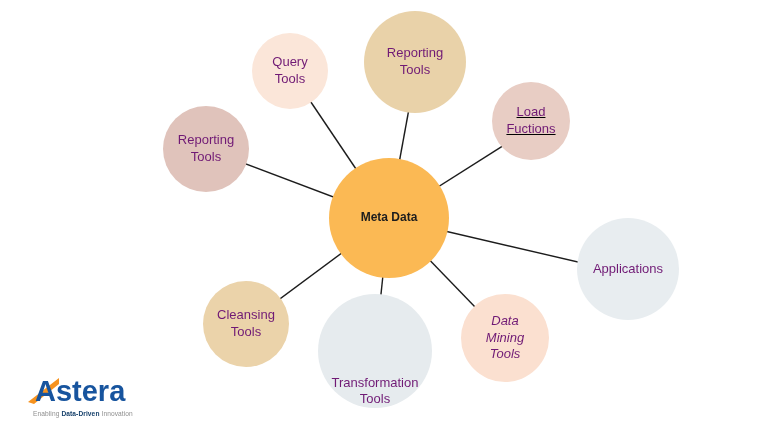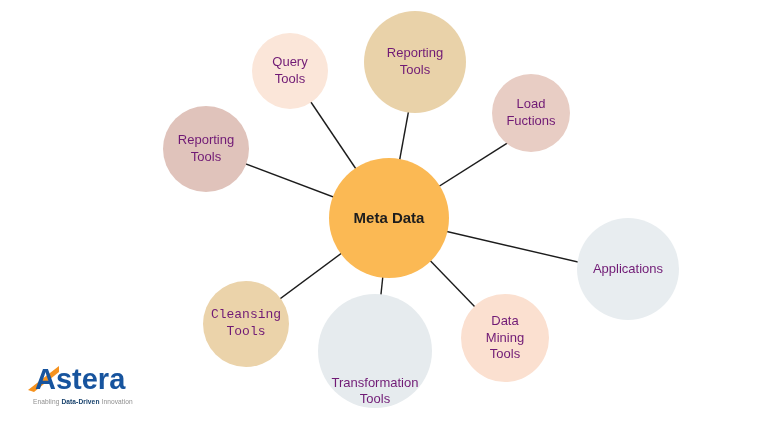--- a/index.html
+++ b/index.html
@@ -25,32 +25,32 @@
     text-align: center;
     box-sizing: border-box;
   }
   .node-label {
     white-space: pre-line;
     font-size: 13px;
     line-height: 1.28;
     color: #701a75;
   }
   .node.center .node-label {
-    font-size: 15px;
+    font-size: 12px;
     font-weight: bold;
     color: #1d1d1d;
   }
   .node.dots {
     background-image: radial-gradient(#d4dce1 0.8px, rgba(0,0,0,0) 0.9px);
     background-size: 5px 5px;
   }
   .logo {
     position: absolute;
     left: 28px;
-    top: 360px;
+    top: 372px;
     width: 120px;
   }
   .logo-tagline {
     font-size: 6.6px;
     color: #8f8f8f;
     letter-spacing: 0.1px;
     margin-top: -2px;
     padding-left: 5px;
     white-space: nowrap;
   }
@@ -77,41 +77,41 @@
 
   <div id="nodes-layer">
       <div class="node" style="left: 252px; top: 33px; width: 76px; height: 76px; background: rgb(251, 230, 217);">
         <div class="node-label">Query
 Tools</div>
       </div>
       <div class="node" style="left: 364px; top: 11px; width: 102px; height: 102px; background: rgb(233, 210, 169);">
         <div class="node-label">Reporting
 Tools</div>
       </div>
-      <div class="node" style="left: 492px; top: 74px; width: 78px; height: 78px; background: rgb(232, 205, 196);">
+      <div class="node" style="left: 492px; top: 82px; width: 78px; height: 78px; background: rgb(232, 205, 196); text-decoration: underline;">
         <div class="node-label">Load
 Fuctions</div>
       </div>
       <div class="node" style="left: 163px; top: 106px; width: 86px; height: 86px; background: rgb(224, 195, 187);">
         <div class="node-label">Reporting
 Tools</div>
       </div>
       <div class="node dots" style="left: 577px; top: 218px; width: 102px; height: 102px; background: rgb(232, 237, 240);">
         <div class="node-label">Applications</div>
       </div>
-      <div class="node" style="left: 461px; top: 294px; width: 88px; height: 88px; background: rgb(251, 224, 208);">
+      <div class="node" style="left: 461px; top: 294px; width: 88px; height: 88px; background: rgb(251, 224, 208); font-style: italic;">
         <div class="node-label">Data
 Mining
 Tools</div>
       </div>
       <div class="node dots" style="left: 318px; top: 294px; width: 114px; height: 114px; background: rgb(230, 235, 238); align-items: flex-end;">
         <div class="node-label">Transformation
 Tools</div>
       </div>
-      <div class="node" style="left: 203px; top: 281px; width: 86px; height: 86px; background: rgb(235, 211, 170); font-family: Liberation Mono, monospace;">
+      <div class="node" style="left: 203px; top: 281px; width: 86px; height: 86px; background: rgb(235, 211, 170);">
         <div class="node-label">Cleansing
 Tools</div>
       </div>
       <div class="node center" style="left: 329px; top: 158px; width: 120px; height: 120px; background: rgb(251, 185, 84);">
         <div class="node-label">Meta Data</div>
       </div>
     </div>
 
   <div class="logo">
     <svg width="104" height="36" viewBox="0 0 104 36">

